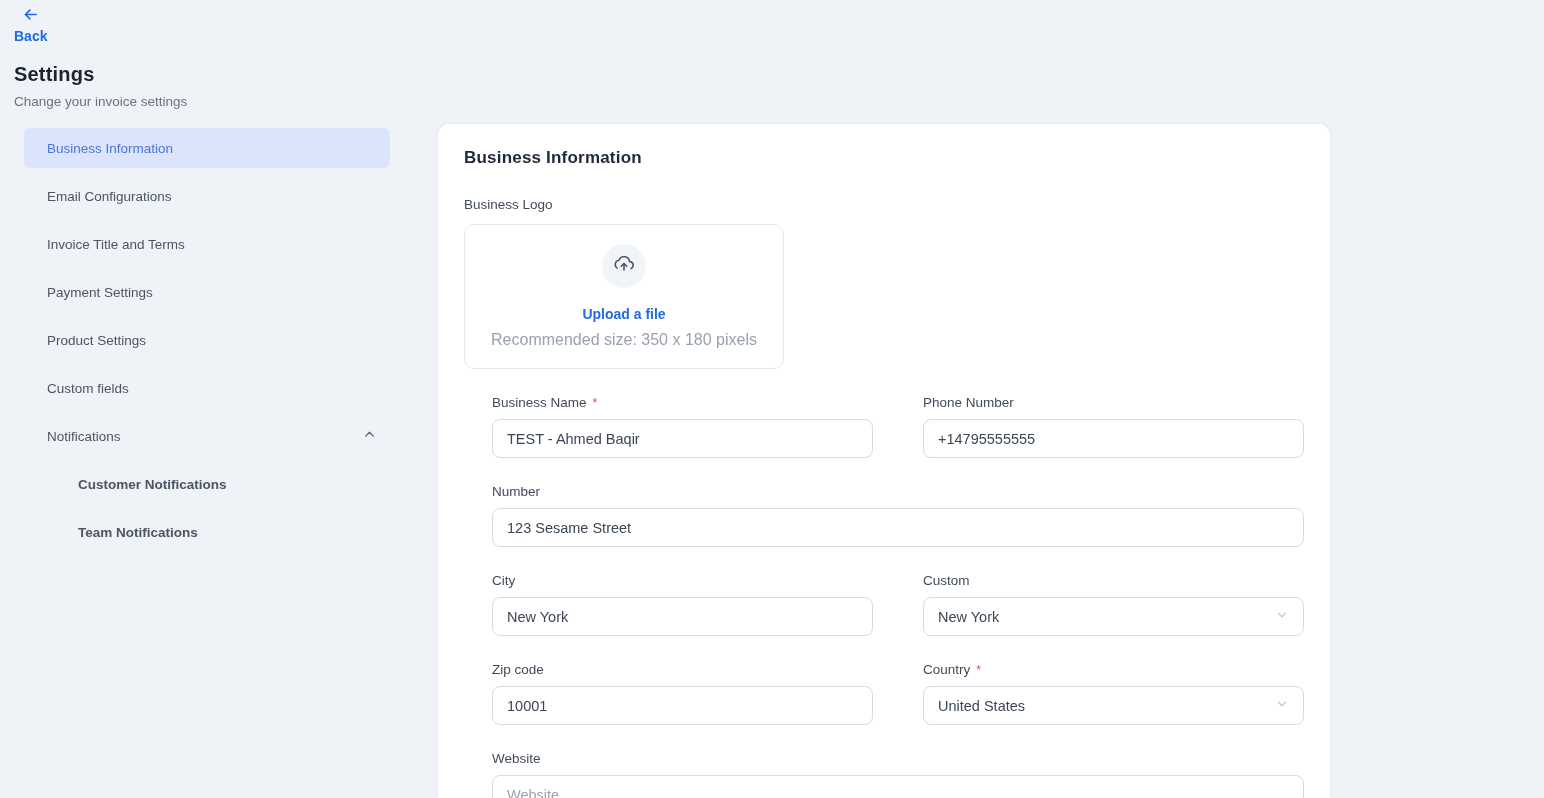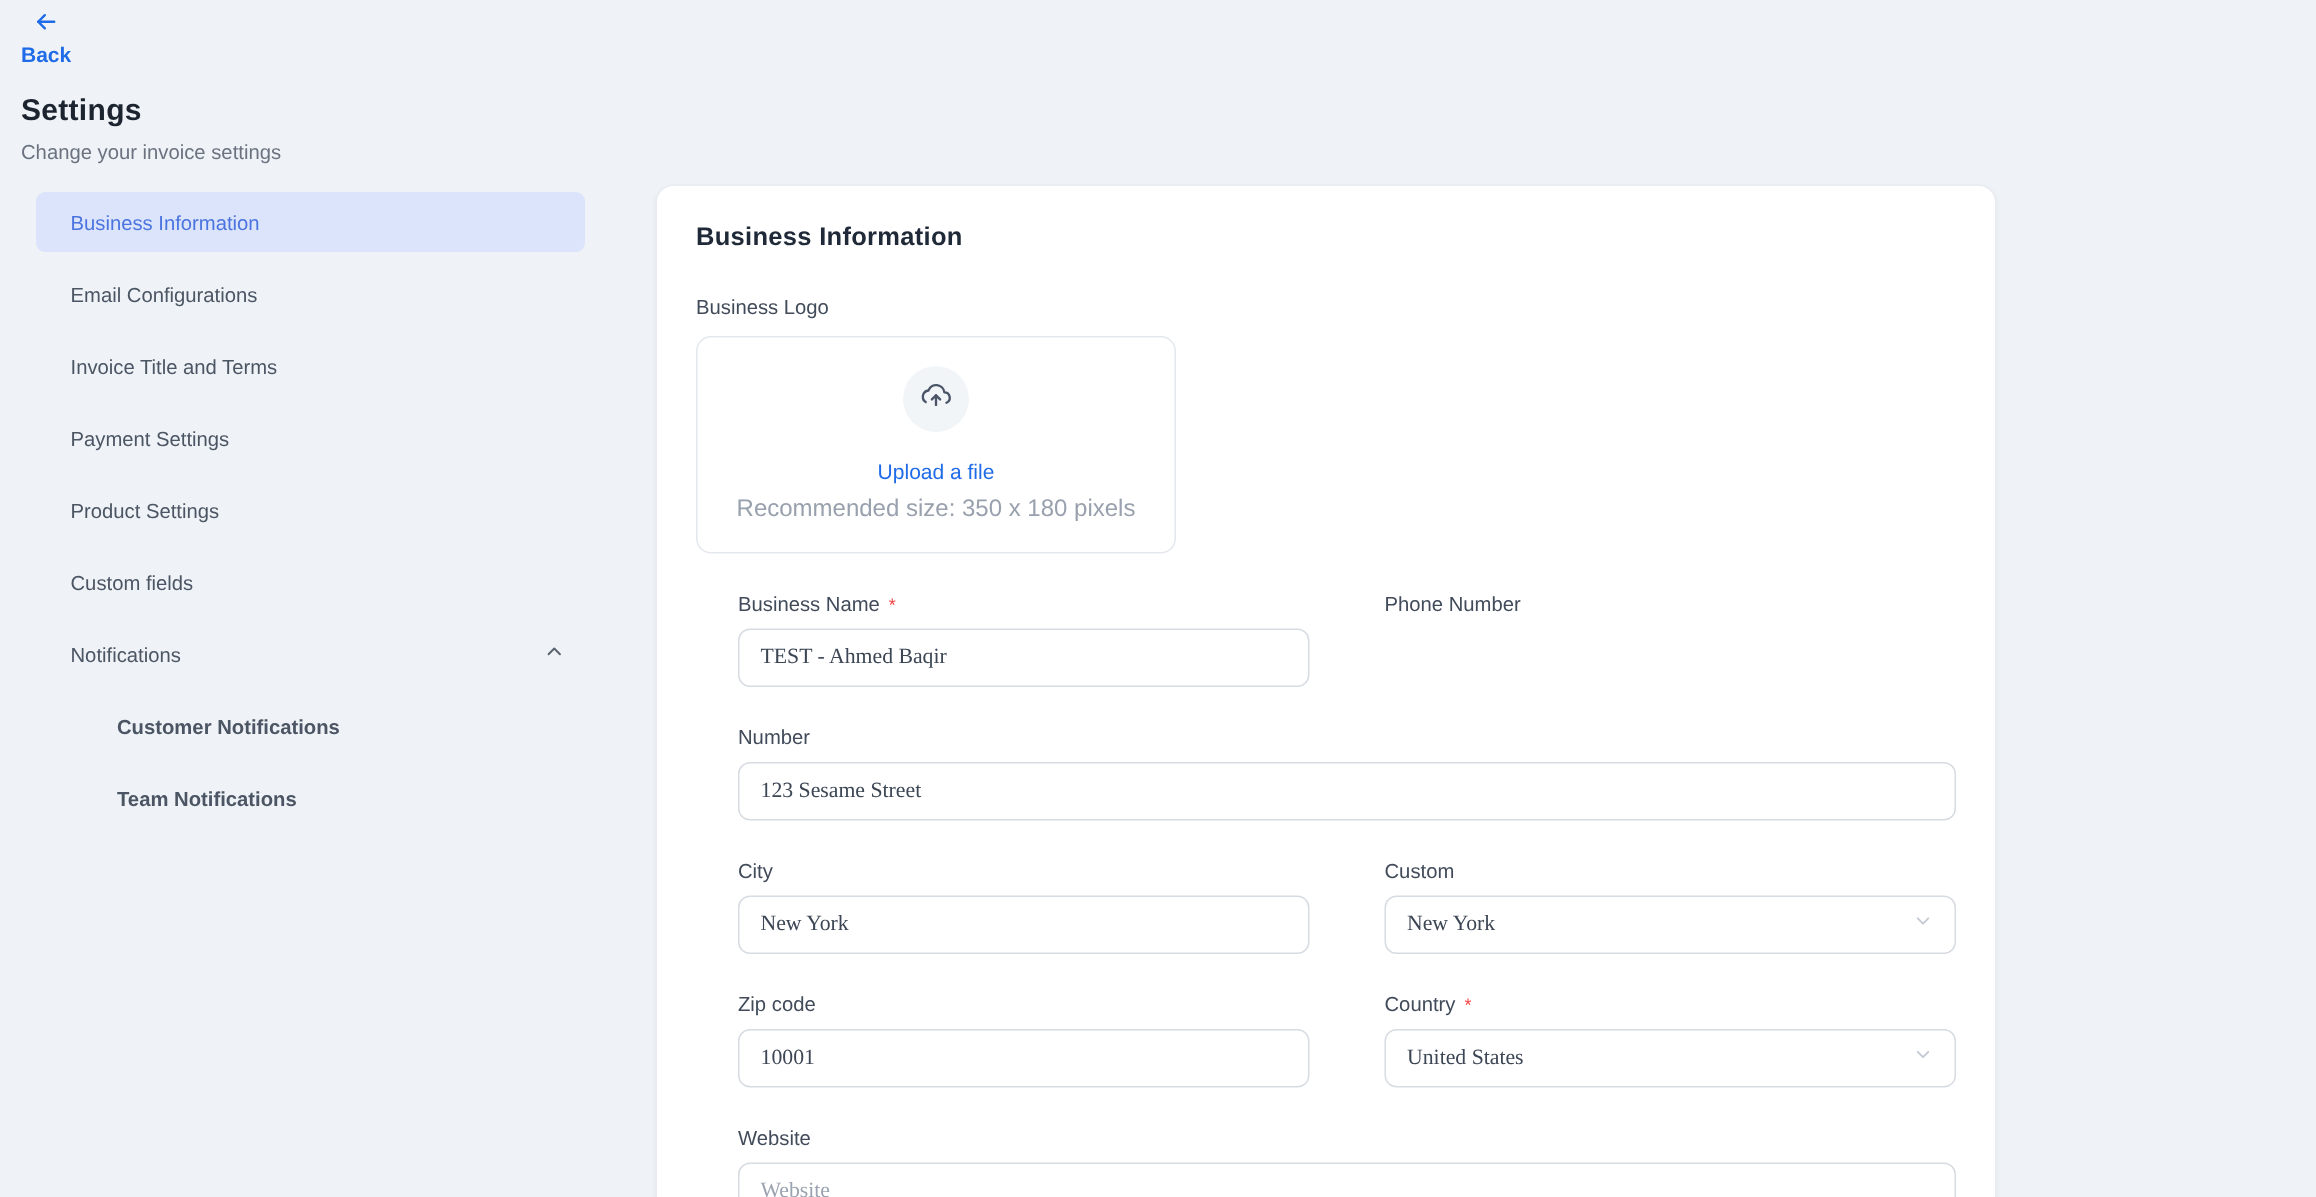--- a/index.html
+++ b/index.html
@@ -53,29 +53,29 @@
   .upload-box {
     margin-top:12px; width:320px; height:145px;
     border:1px solid #e4e8ee; border-radius:10px;
     display:flex; flex-direction:column; align-items:center; justify-content:center;
     cursor:pointer; background:#fff;
   }
   .upload-circle {
     width:44px; height:44px; border-radius:50%; background:#f2f5f8;
     display:flex; align-items:center; justify-content:center;
   }
-  .upload-link { margin-top:18px; color:#1f6be8; font-weight:400; font-size:14px; }
+  .upload-link { margin-top:18px; color:#1f6be8; font-weight:700; font-size:14px; }
   .upload-hint { margin-top:9px; color:#98a1ad; font-size:16px; }
 
   .field-row { display:flex; gap:22px; margin-top:26px; }
   .field { flex:1; min-width:0;margin-left:28px; }
   .field .field-label { margin-bottom:9px; }
   .text-input, .select {
     width:100%; height:39px; border:1px solid #d7dbe2; border-radius:8px;
-    background:#fff; font-family:Liberation Serif, serif;
+    background:#fff; font-family:Liberation Sans, sans-serif;
     font-size:14.5px; color:#3c4654; padding:0 14px; outline:none;
   }
   .text-input::placeholder { color:#9aa3af; }
   .select {
     display:flex; align-items:center; justify-content:space-between; cursor:pointer;
   }
   .select .chev-down { color:#c3cad3; flex:none; }
 </style>
 </head>
 <body>
@@ -154,20 +154,21 @@
       <div class="field-label">
         <span>Business Name</span>
         <span class="req">*</span>
       </div>
       <input class="text-input" type="text" value="TEST - Ahmed Baqir" style="">
     </div>
     <div class="field">
       <div class="field-label">
         <span>Phone Number</span>
       </div>
+      <input class="text-input" type="text" value="+14795555555" style="">
     </div>
   </div>
 
   <div class="field-row">
     <div class="field">
       <div class="field-label">
         <span>Number</span>
       </div>
       <input class="text-input" type="text" value="123 Sesame Street" style="">
     </div>

